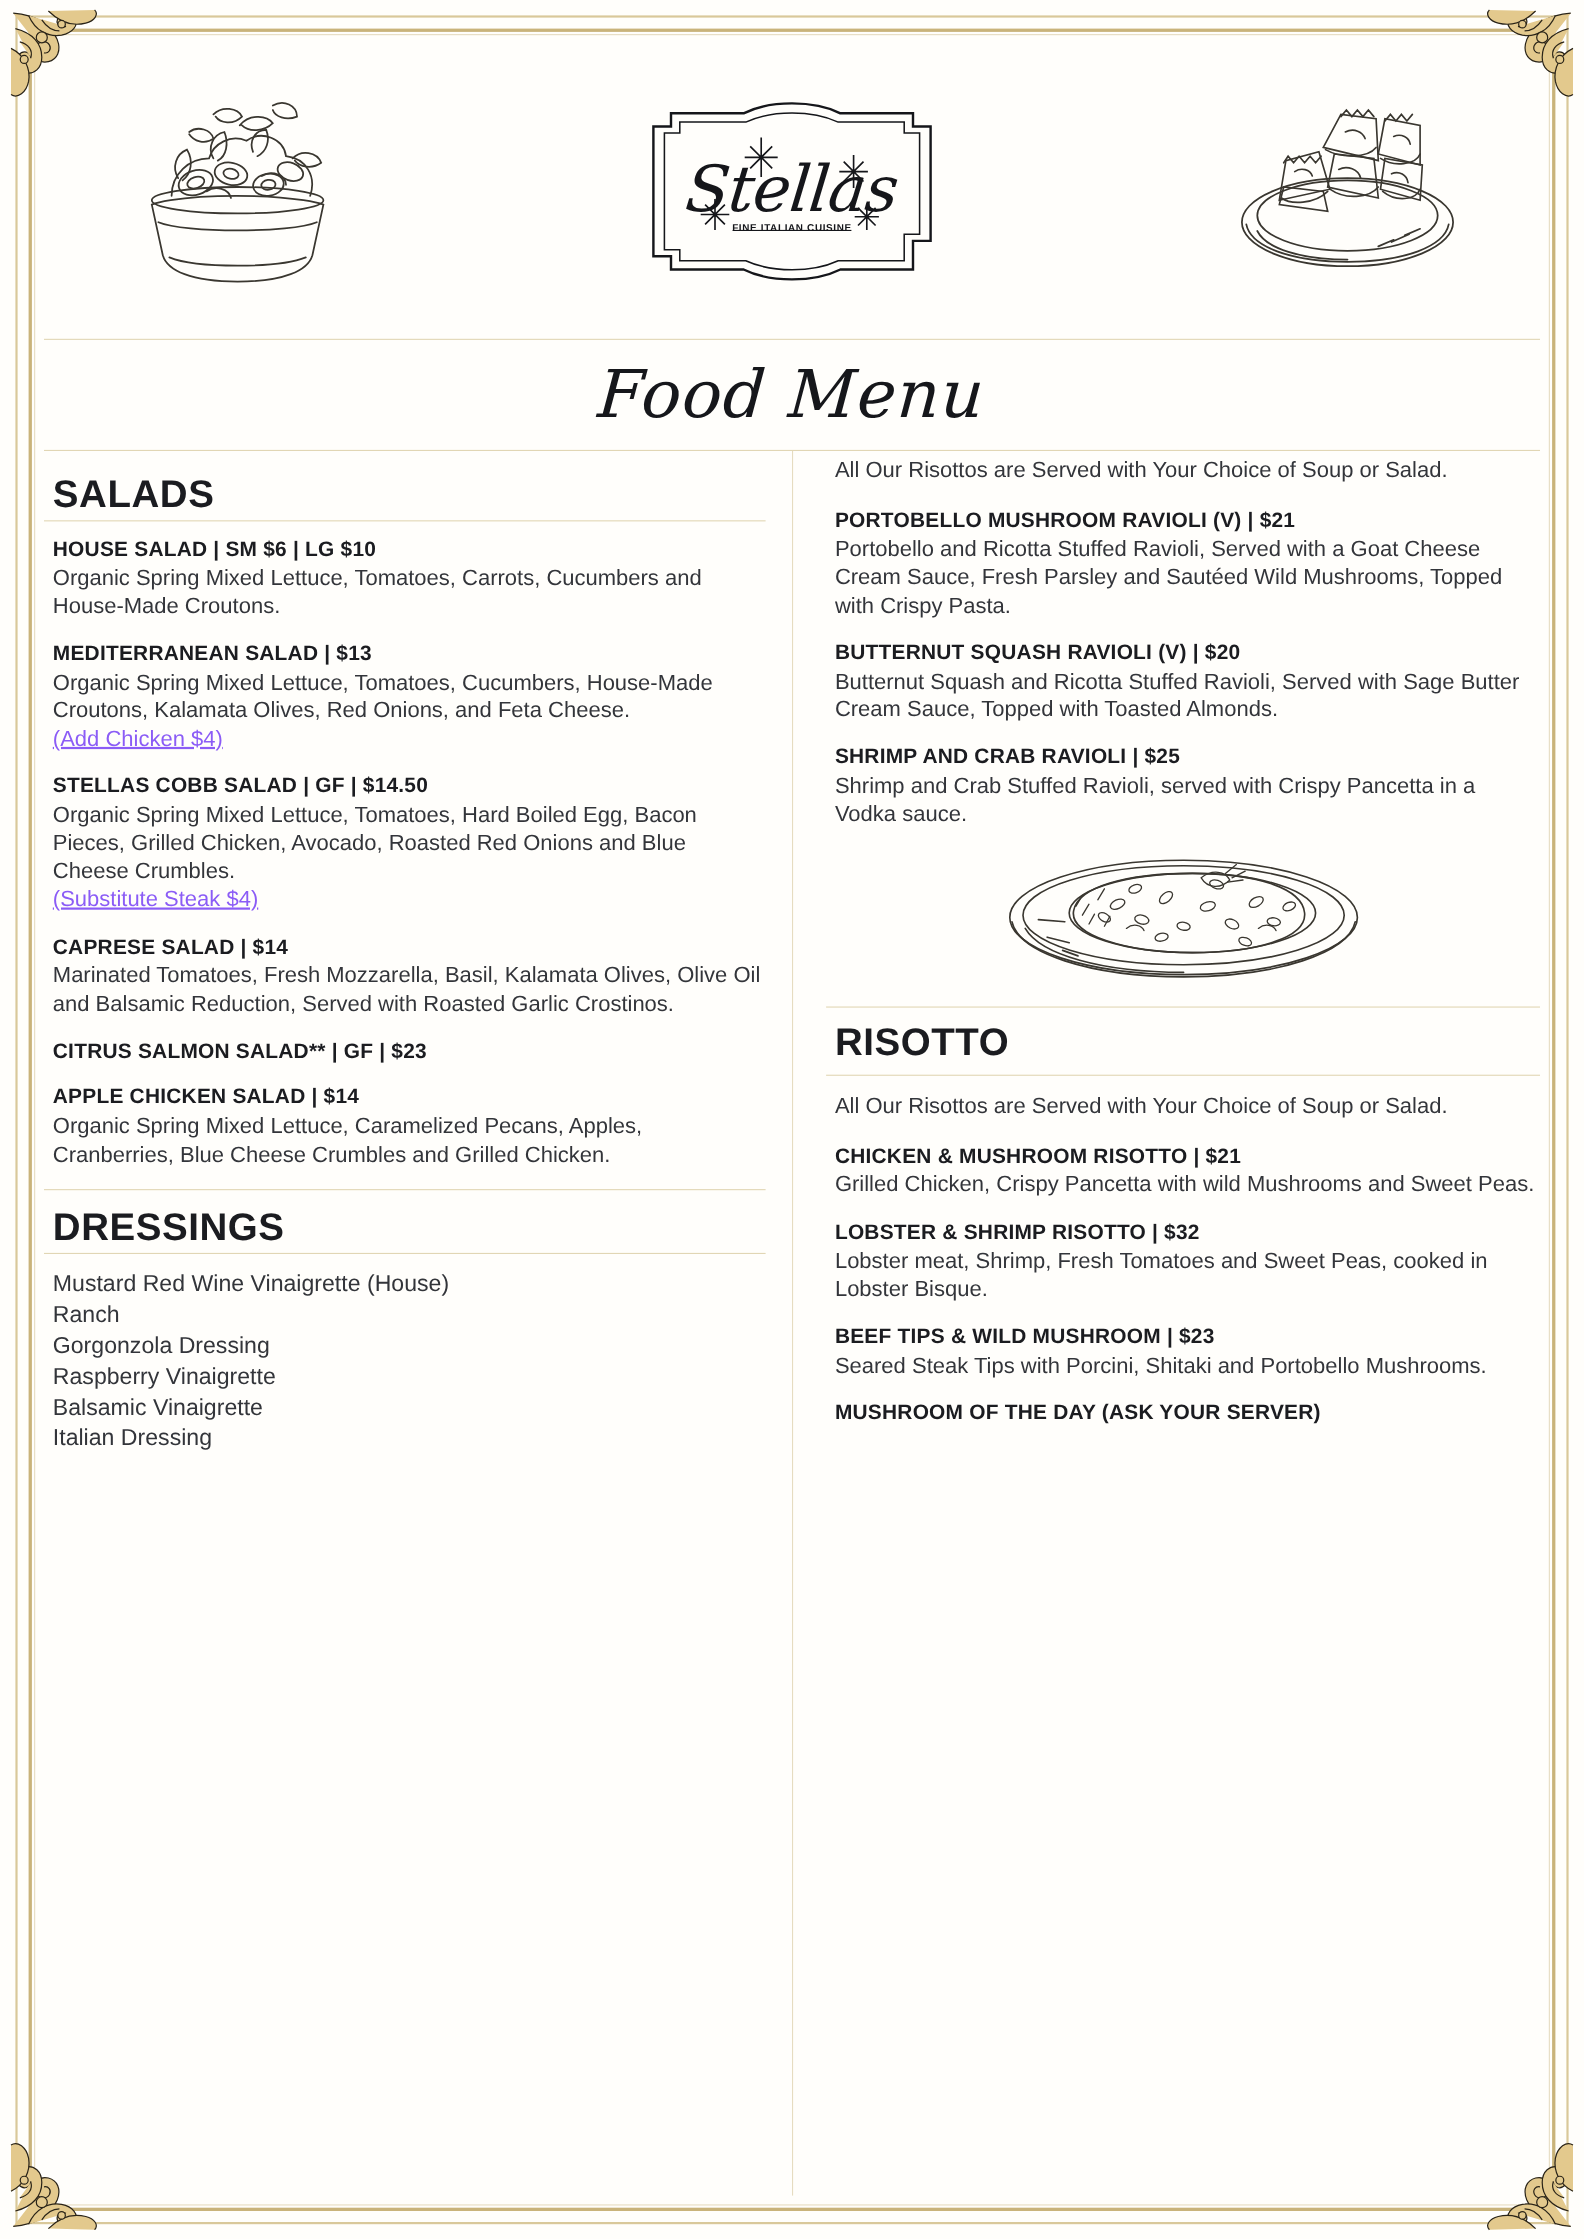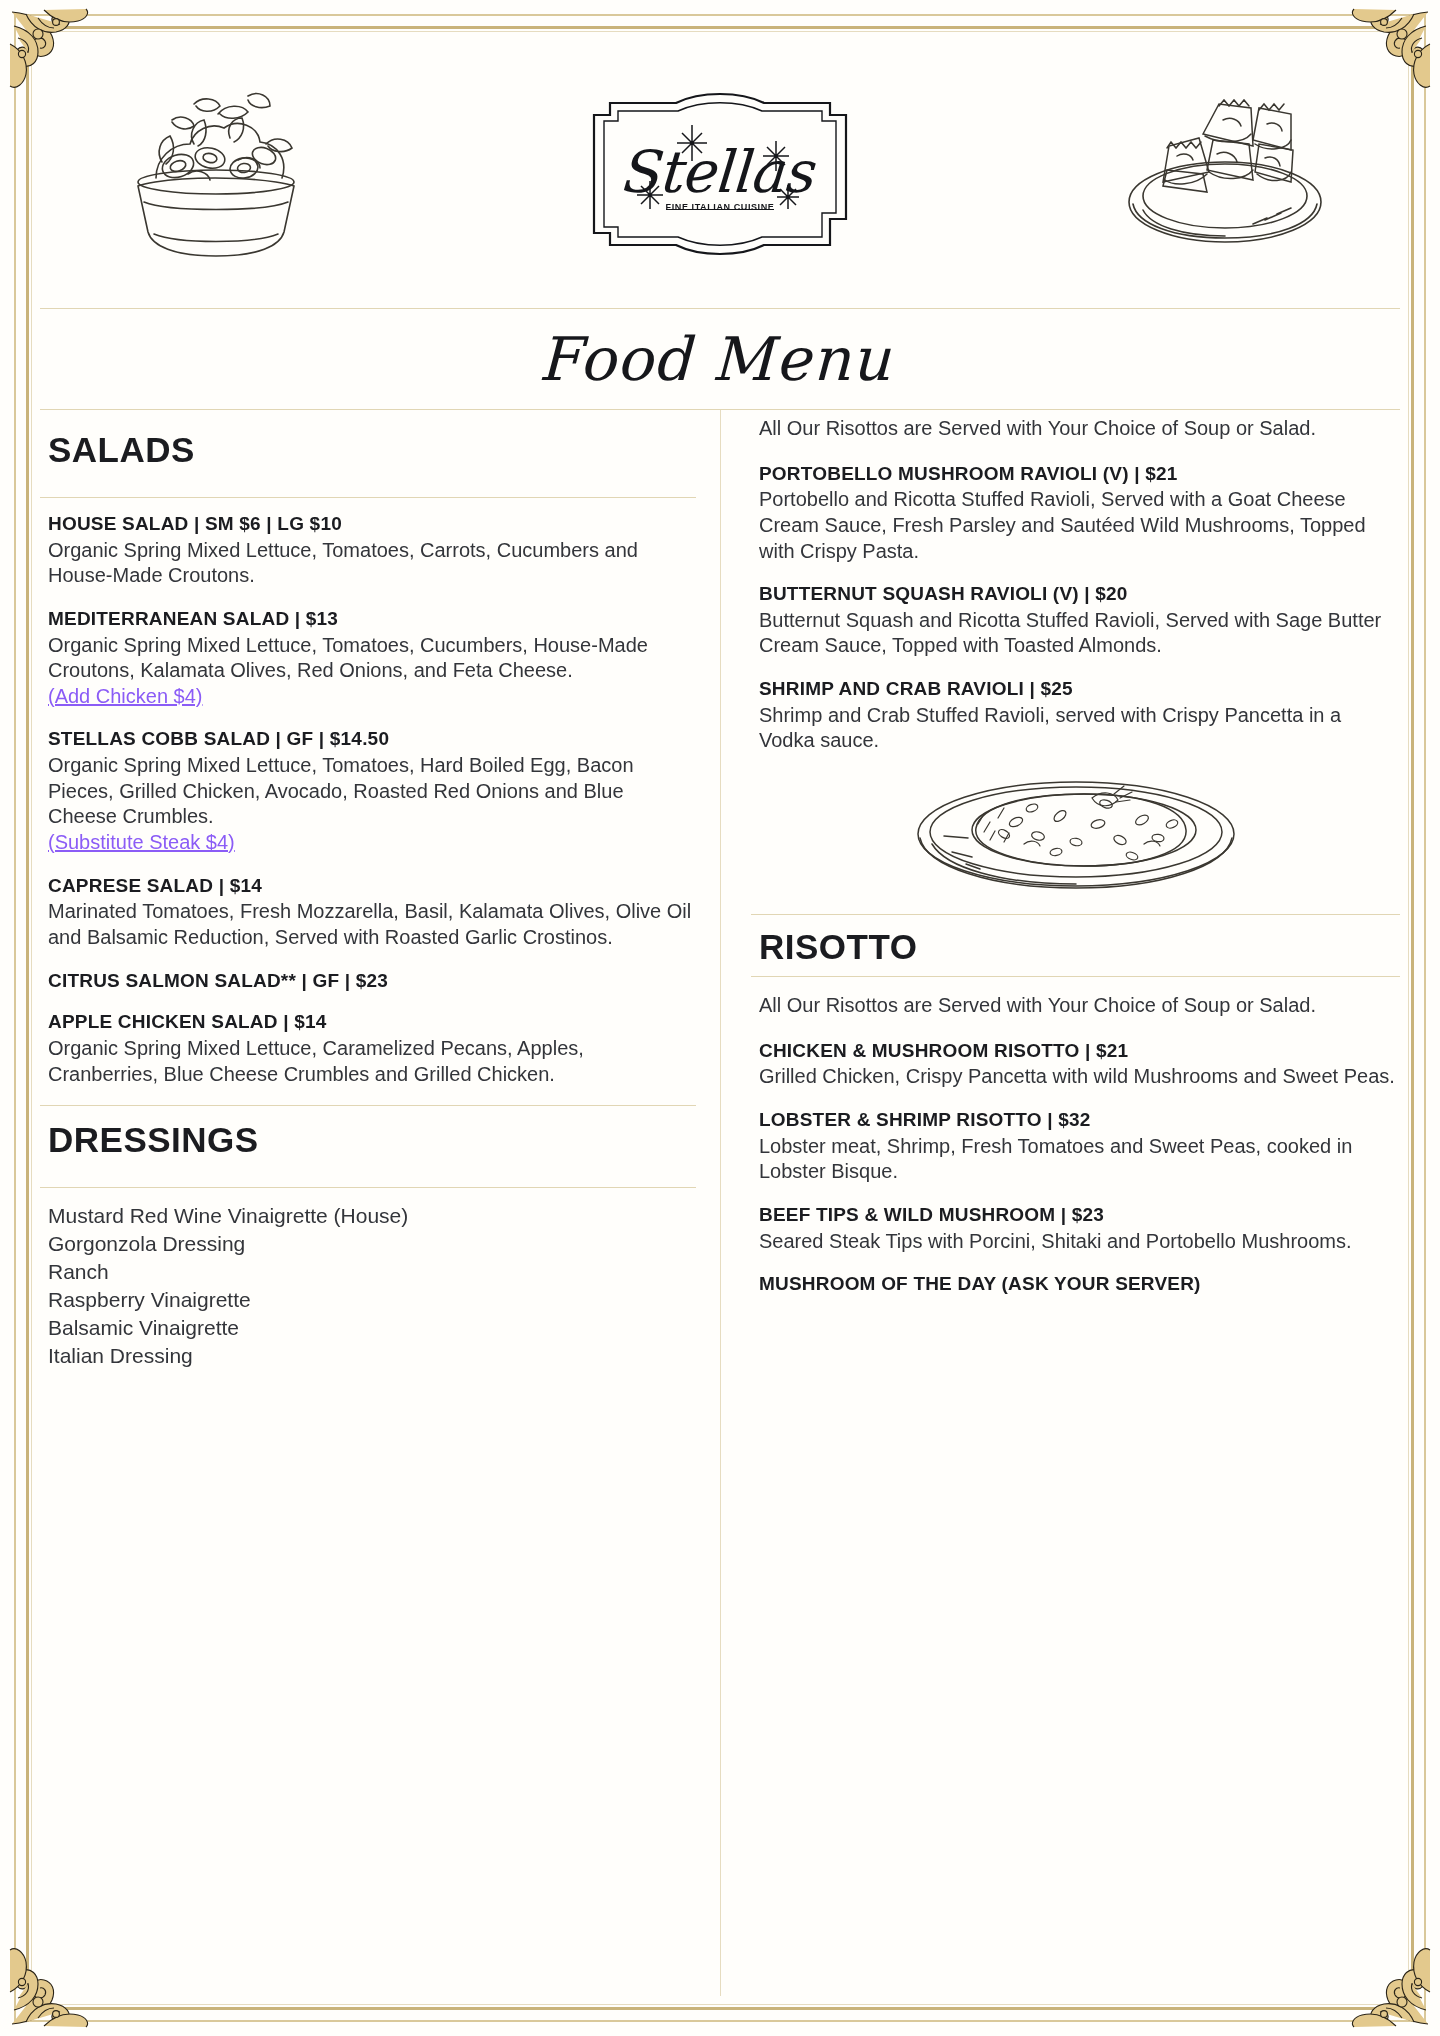--- a/index.html
+++ b/index.html
@@ -132,21 +132,21 @@
   .col {
     padding-top: 6px;
   }
   .col-left  { width: 50%; padding-right: 24px; }
   .col-right { width: 50%; padding-left: 30px; border-left: 1px solid #e6dcc0; }
 
   
   .section-head {
     border-top: 1px solid #e1d6b4;
     border-bottom: 1px solid #e1d6b4;
-    padding: 16px 0 30px 8px;
+    padding: 16px 0 6px 8px;
     margin-bottom: 14px;
   }
   .section-head.no-top { border-top: none; }
   .section-title {
     font-size: 35px;
     font-weight: 700;
     letter-spacing: 0.5px;
     color: #1b1c20;
     line-height: 1;
   }
@@ -414,22 +414,22 @@
           <div class="item-title">APPLE CHICKEN SALAD | $14</div>
           <div class="item-desc">Organic Spring Mixed Lettuce, Caramelized Pecans, Apples, Cranberries, Blue Cheese Crumbles and Grilled Chicken.</div>
         </div>
 
         <div class="section-head" style="margin-top:12px;">
           <div class="section-title">DRESSINGS</div>
         </div>
 
         <ul class="dressing-list">
           <li>Mustard Red Wine Vinaigrette (House)</li>
+          <li>Ranch</li>
           <li>Gorgonzola Dressing</li>
-          <li>Ranch</li>
           <li>Raspberry Vinaigrette</li>
           <li>Balsamic Vinaigrette</li>
           <li>Italian Dressing</li>
         </ul>
 
       </div>
 
       <div class="col col-right">
 
 

